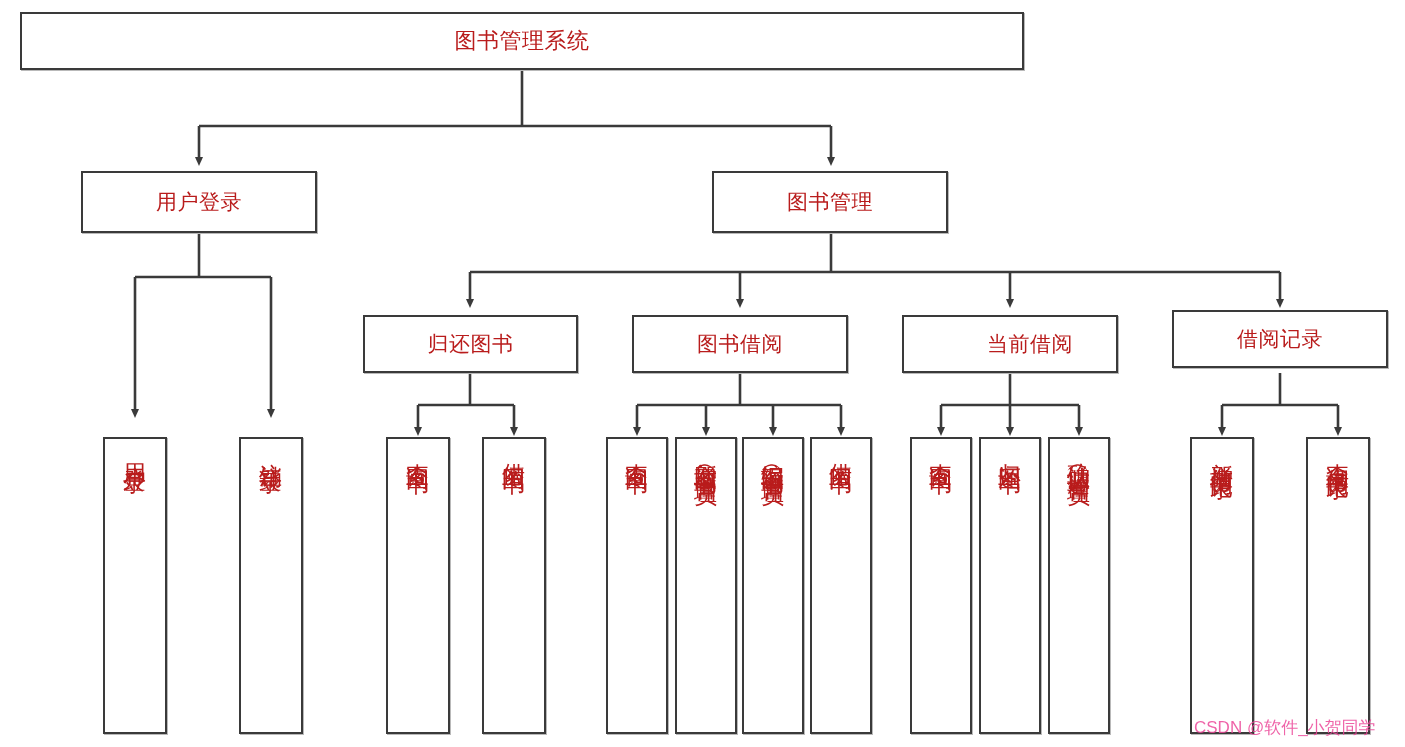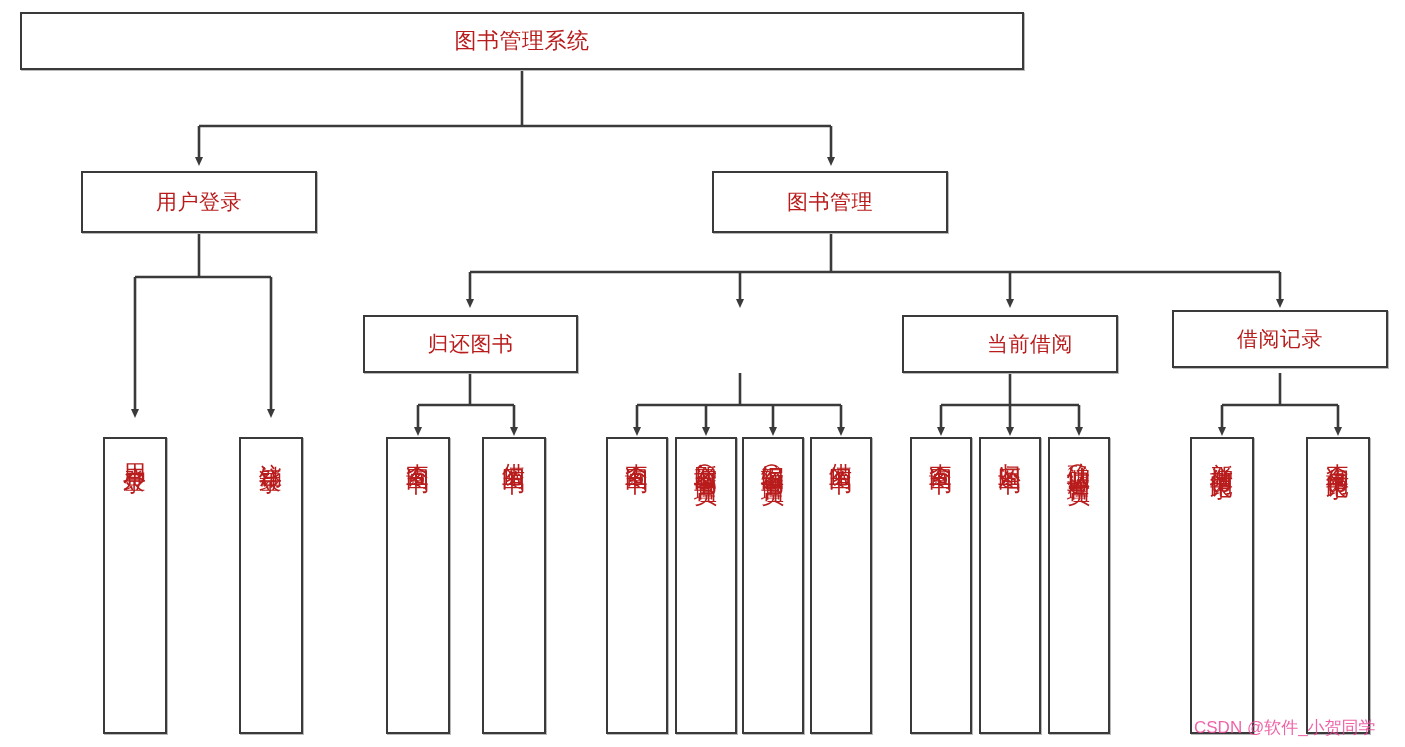--- a/index.html
+++ b/index.html
@@ -131,20 +131,23 @@
   <div class="node horiz" style="left:81px; top:171px; width:236px; height:62px;">
     <span class="lbl">用户登录</span>
   </div>
   <div class="node horiz" style="left:712px; top:171px; width:236px; height:62px;">
     <span class="lbl">图书管理</span>
   </div>
 
   <div class="node horiz" style="left:363px; top:315px; width:215px; height:58px;">
     <span class="lbl">归还图书</span>
   </div>
+  <div class="node horiz" style="left:632px; top:315px; width:216px; height:58px;">
+    <span class="lbl">图书借阅</span>
+  </div>
   <div class="node horiz" style="left:902px; top:315px; width:216px; height:58px;padding-left:40px;">
     <span class="lbl">当前借阅</span>
   </div>
   <div class="node horiz" style="left:1172px; top:310px; width:216px; height:58px;">
     <span class="lbl">借阅记录</span>
   </div>
 
   <div class="node vert" style="left:103px; top:437px; width:64px; height:297px;">
     <span class="lbl">用户登录</span>
   </div>

